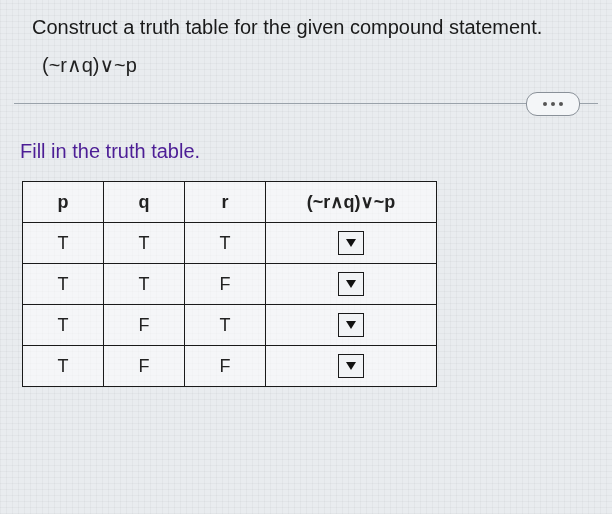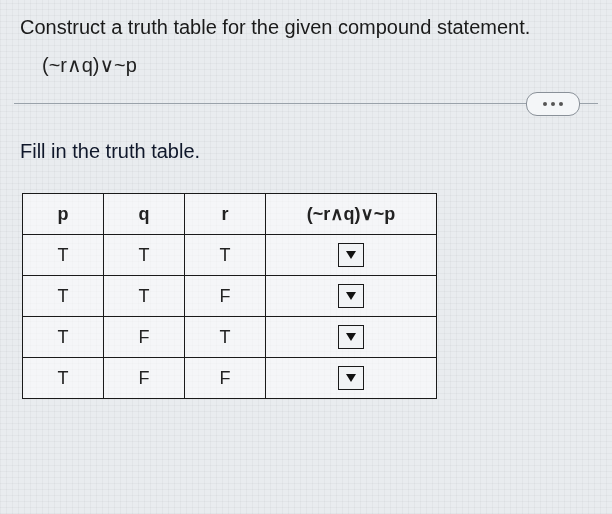--- a/index.html
+++ b/index.html
@@ -7,33 +7,33 @@
     font-family:Arial,Helvetica,sans-serif;
     color:#222;
     background:
       repeating-linear-gradient(0deg,rgba(0,0,0,.03) 0 1px,transparent 1px 6px),
       repeating-linear-gradient(90deg,rgba(0,0,0,.03) 0 1px,transparent 1px 6px),
       #e9ecef;
     box-sizing:border-box;
     padding:14px 18px 0 18px;
     position:relative;
   }
-  .prompt{font-size:20px;color:#1a1a1a;margin:2px 0 14px 2px}
+  .prompt{font-size:20px;color:#1a1a1a;margin:2px 0 14px 14px}
   .formula{font-size:20px;margin:0 0 26px 24px;font-family:'Arial',sans-serif}
   .divider{
     position:relative;height:1px;background:#9aa2aa;margin:0 -4px 36px -4px;
   }
   .more-btn{
     position:absolute;right:18px;top:-11px;
     width:52px;height:22px;border:1px solid #8a9199;border-radius:11px;
     background:#f4f6f8;display:flex;align-items:center;justify-content:center;
     gap:4px;cursor:pointer;
   }
   .more-btn span{width:4px;height:4px;background:#555;border-radius:50%}
-  .instruction{font-size:20px;color:#0f172a;margin:0 0 30px 2px}
+  .instruction{font-size:20px;color:#4c1d95;margin:0 0 18px 2px}
   table.truth{
     border-collapse:collapse;background:rgba(255,255,255,.55);
     margin-left:4px;
   }
   table.truth th,table.truth td{
     border:1.5px solid #1a1a1a;text-align:center;vertical-align:middle;
     font-size:18px;font-weight:400;height:38px;
   }
   table.truth th{font-weight:600}
   .col-pqr{width:78px}

